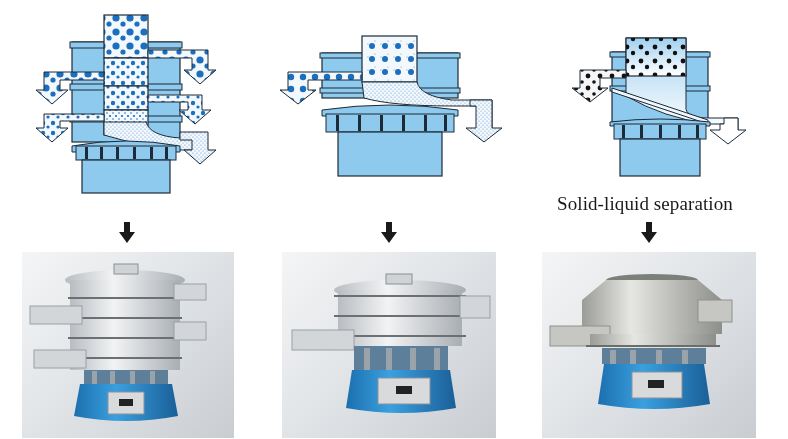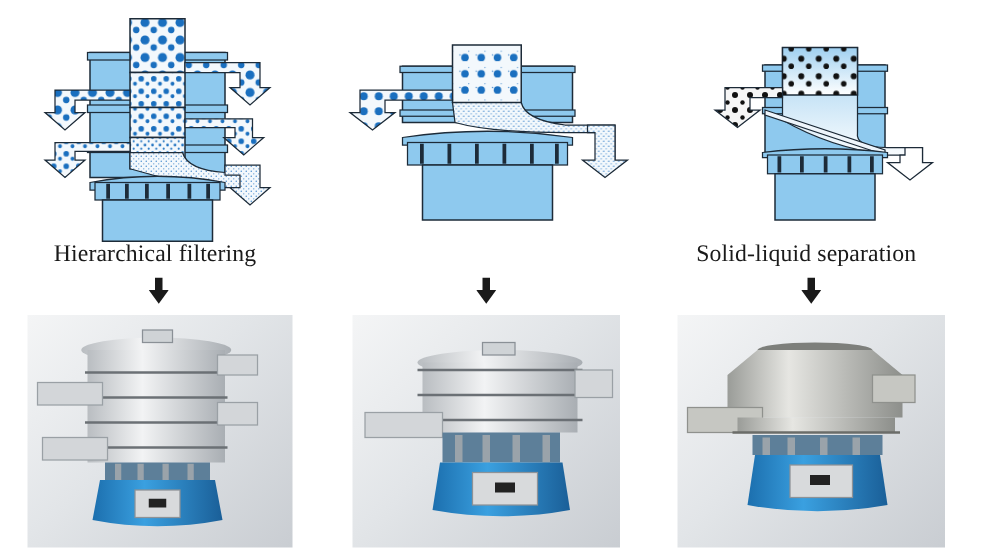--- a/index.html
+++ b/index.html
@@ -61,21 +61,20 @@
     <g fill="#1d2b38">
         <rect x="85" y="147" width="3" height="12"></rect>
         <rect x="100" y="147" width="3" height="12"></rect>
         <rect x="116" y="147" width="3" height="12"></rect>
         <rect x="133" y="147" width="3" height="12"></rect>
         <rect x="150" y="147" width="3" height="12"></rect>
         <rect x="165" y="147" width="3" height="12"></rect>
       </g>
     <rect x="82" y="160" width="88" height="33" fill="#8ec9ee" stroke="#1d2b38" stroke-width="1.2"></rect>
   </svg>
-  <div class="caption" style="left:43px;">Hierarchical filtering</div>
   <svg class="arrow" style="left:119px;" viewBox="0 0 16 22">
       <rect x="5" y="0" width="6" height="11" fill="#1a1a1a"></rect>
       <polygon points="0,10 16,10 8,21" fill="#1a1a1a"></polygon>
     </svg>
   <div class="photo" style="left:22px;width:212px;">
     <svg width="212" height="186" viewBox="0 0 212 186">
       <defs>
           <linearGradient id="st1" x1="0" x2="1">
             <stop offset="0" stop-color="#b9bdc1"></stop>
             <stop offset="0.4" stop-color="#f2f3f4"></stop>

